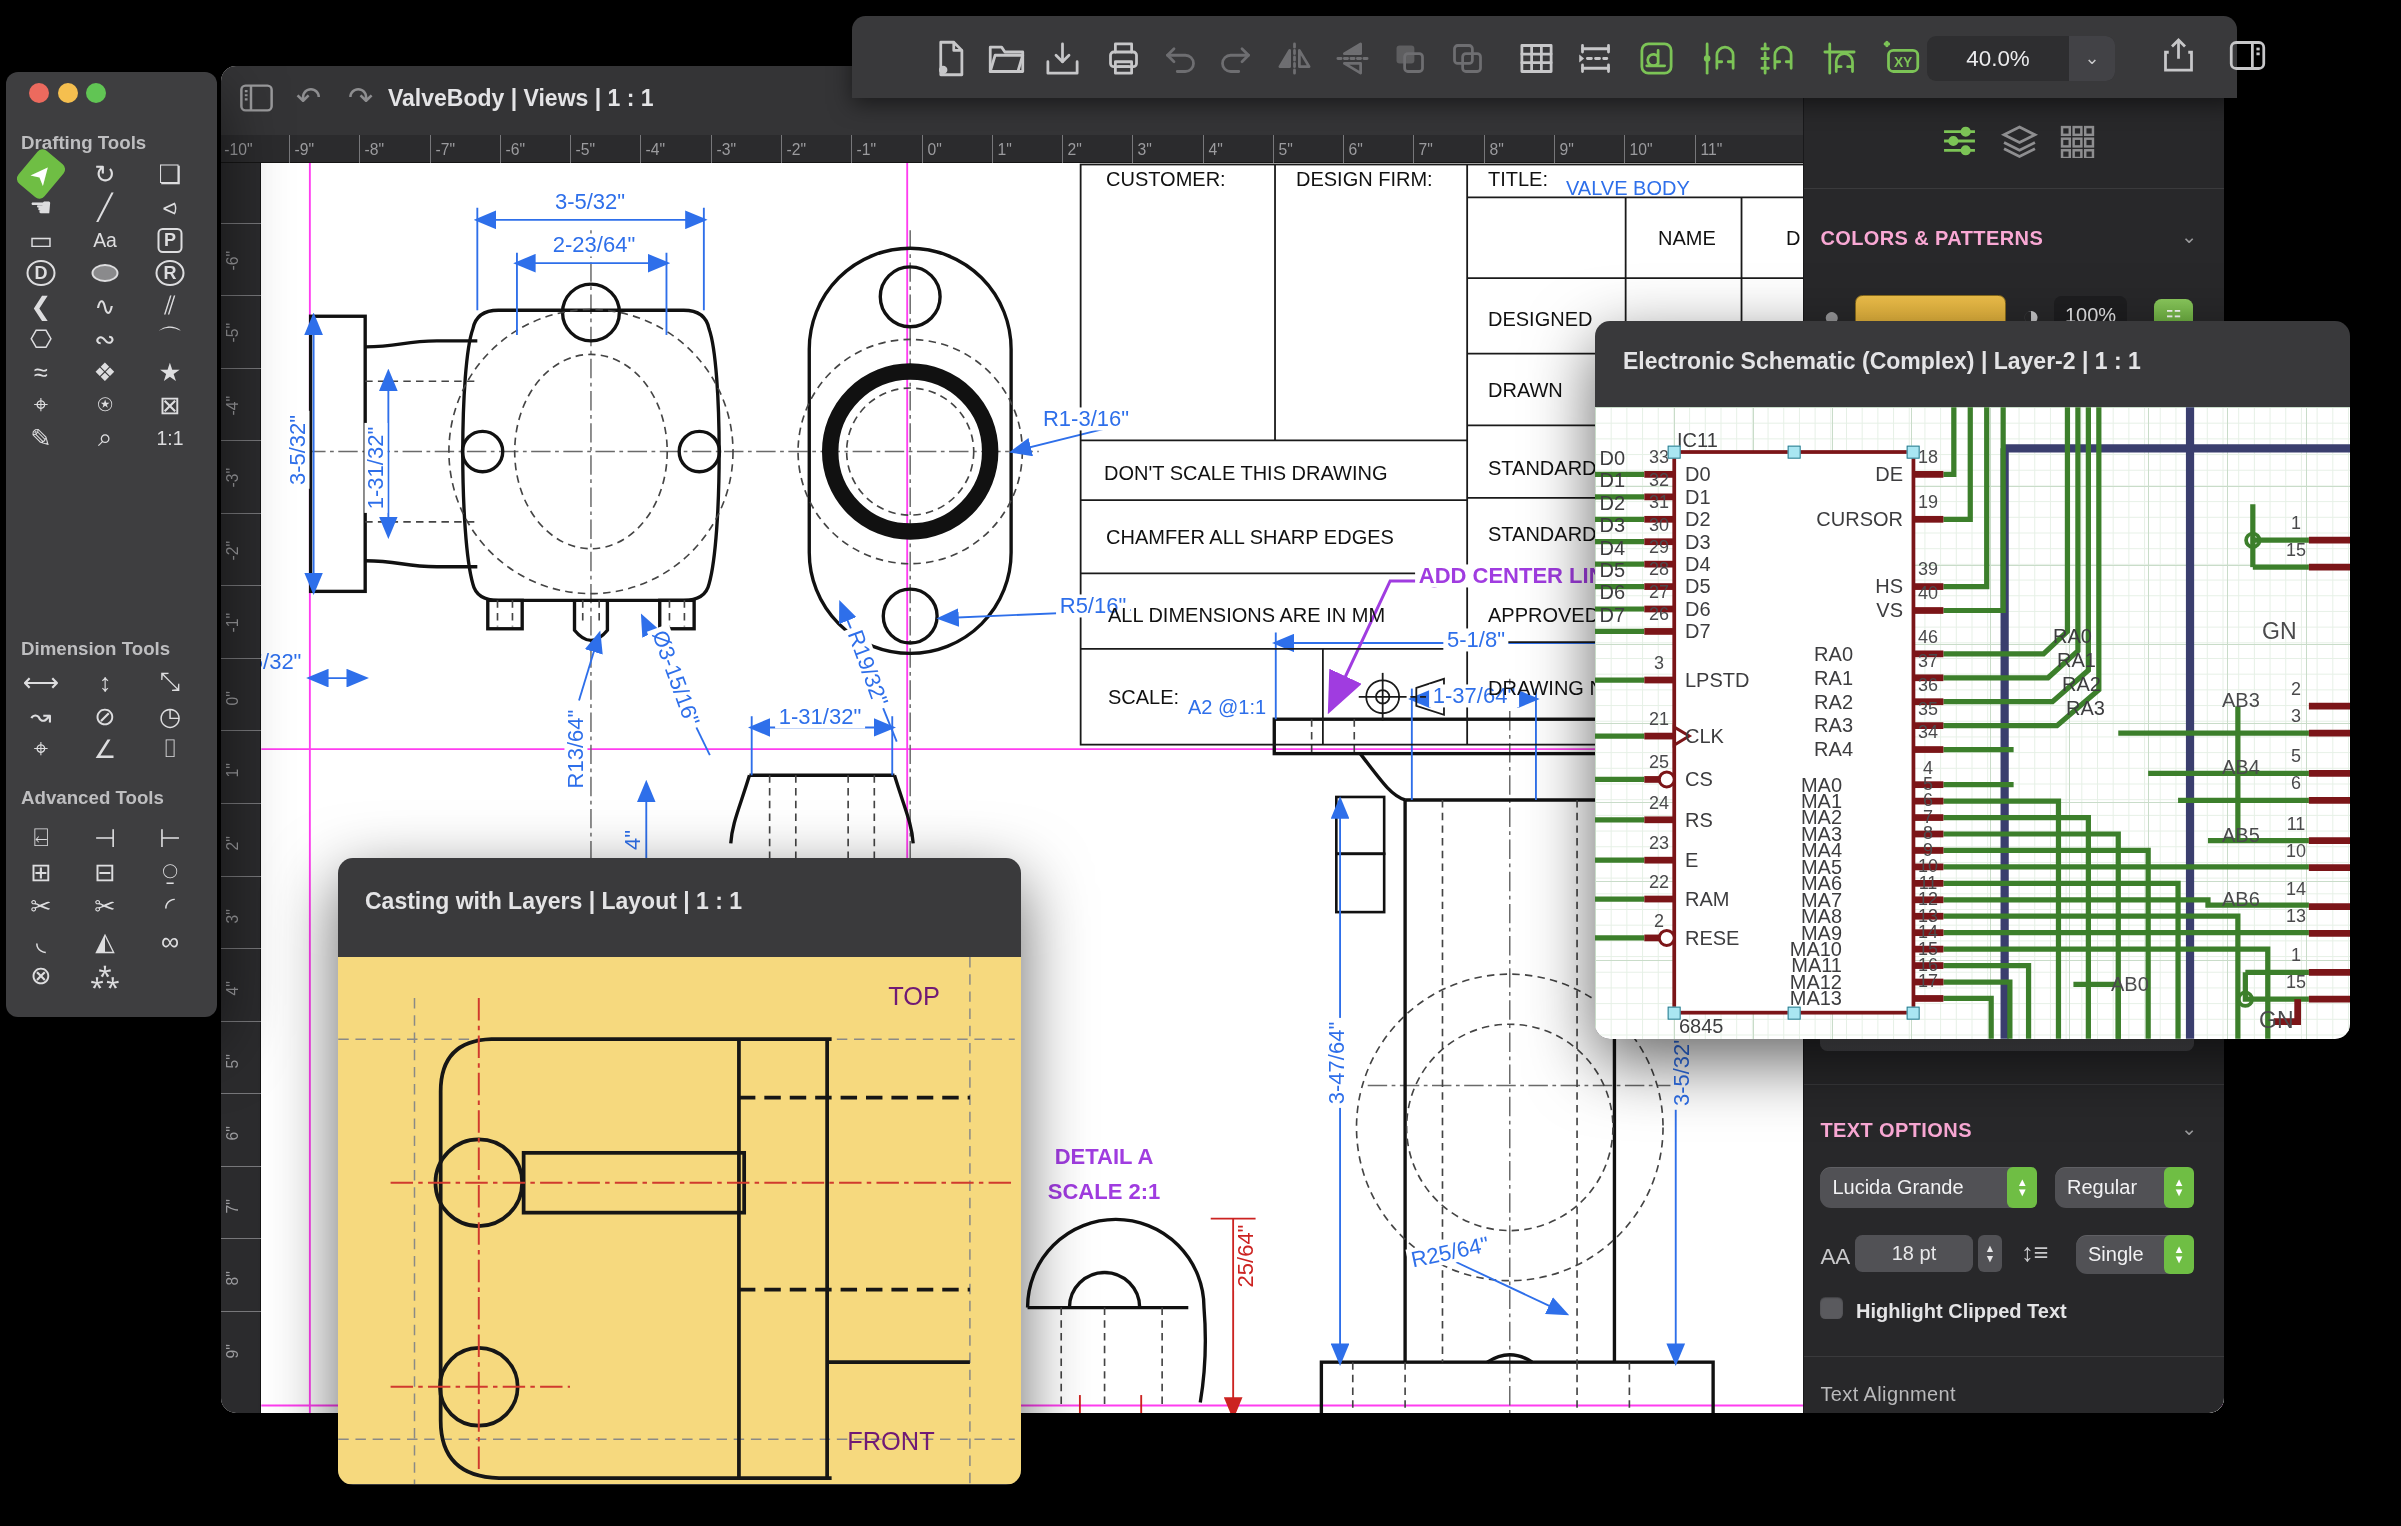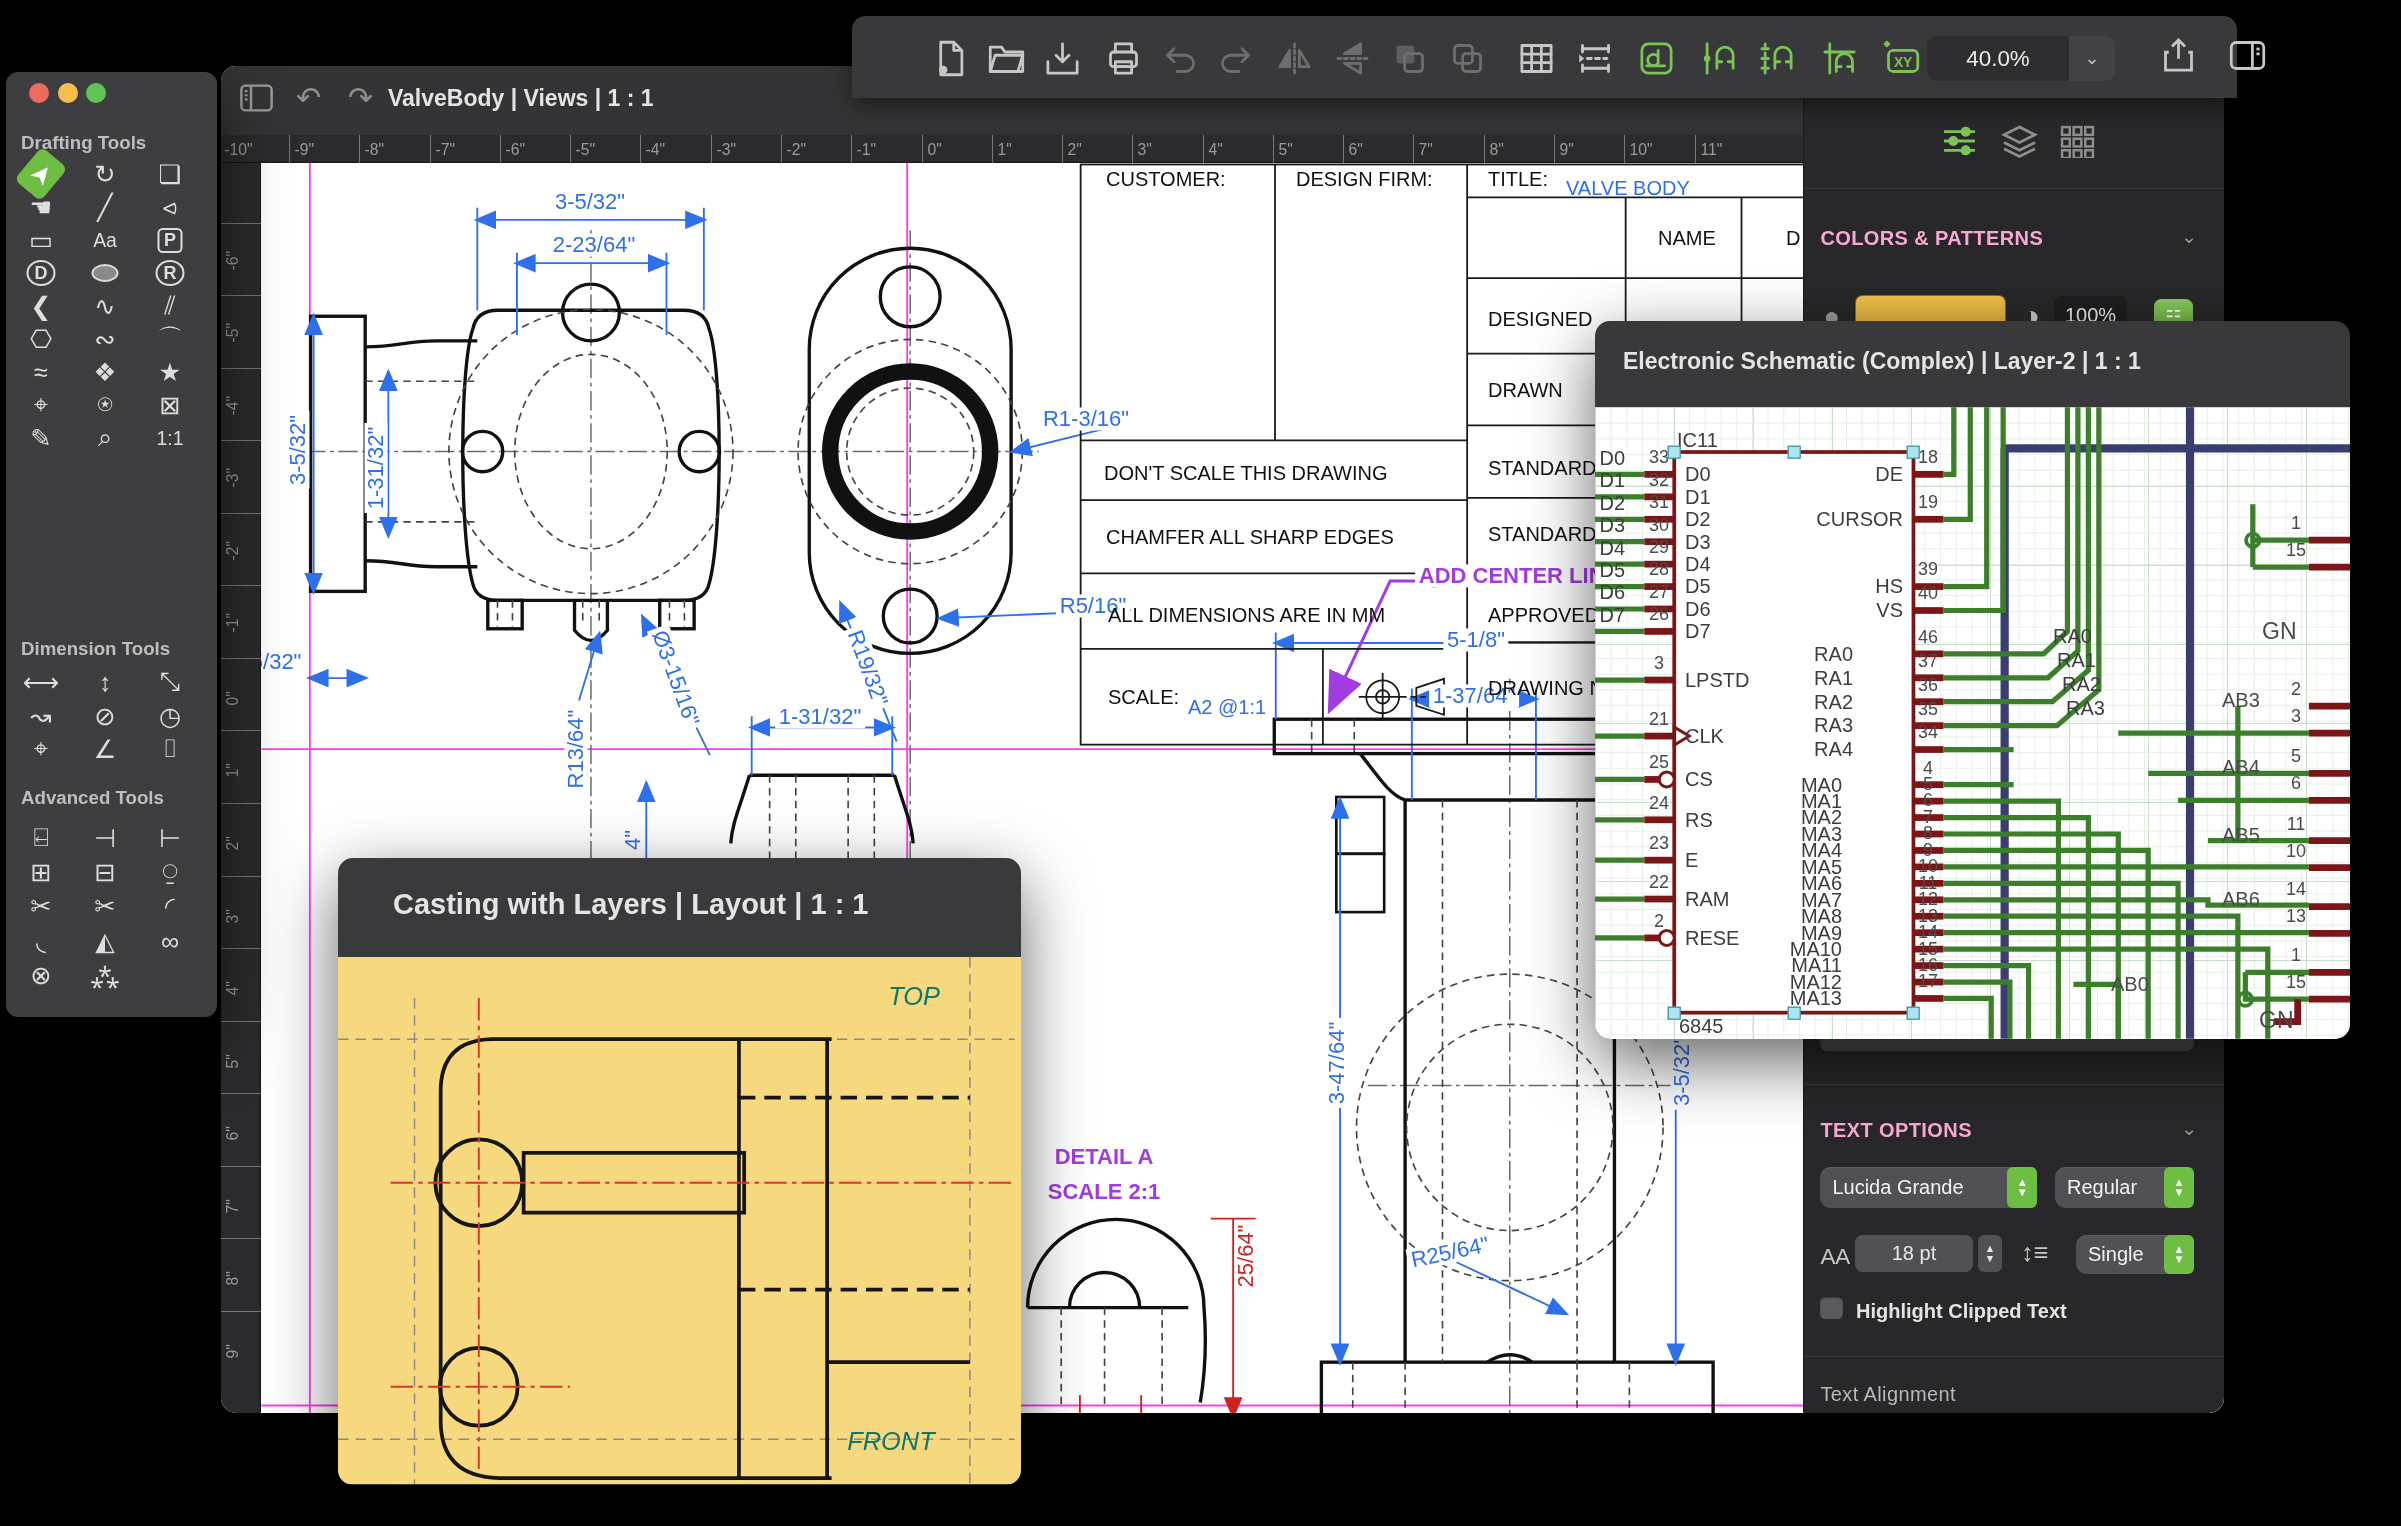--- a/index.html
+++ b/index.html
@@ -54,23 +54,23 @@
   .light{position:absolute;top:10.5px;width:20px;height:20px;border-radius:50%;}
   .section-title{position:absolute;left:15px;font-size:18.7px;font-weight:bold;color:#BEBEC0;}
   .tool-cell{position:absolute;width:43px;height:34px;transform:translate(-50%,-50%);display:flex;align-items:center;justify-content:center;font-size:25.4px;color:#DDDDDF;border-radius:6.7px;}
   .tool-cell.selected{background:#6FBE44;color:#fff;}
   .tool-cell .badge{font-size:18px;font-weight:bold;border:2.2px solid #DDDDDF;padding:0 4.5px;border-radius:5.2px;}
   .tool-cell .oval{display:inline-block;width:27px;height:18px;border:2.2px solid #DDDDDF;border-radius:50%;background:#8A8A8C;}
   .tool-cell .badge.circ{border-radius:50%;padding:0.7px 6px;}
 
   
   #casting-window{left:338px;top:858px;width:683px;height:627px;background:#3A3A3C;overflow:hidden;}
-  #casting-title{position:absolute;left:27px;top:30px;font-size:29px;margin-left:28px;}
+  #casting-title{position:absolute;left:27px;top:30px;font-size:23px;}
   #casting-canvas{position:absolute;left:0;top:99px;width:683px;height:527px;background:#F6D97E;}
-  .cad-note{position:absolute;font-size:25.4px;color:#0f766e;font-weight:500;transform:translate(-50%,-50%);font-style:italic;}
+  .cad-note{position:absolute;font-size:25.4px;color:#701a75;font-weight:500;transform:translate(-50%,-50%);}
 
   #schematic-window{left:1595px;top:321px;width:755px;height:718px;background:#39393B;overflow:hidden;}
   #schematic-title{position:absolute;left:28px;top:27px;font-size:23px;}
   #schematic-canvas{position:absolute;left:0;top:86px;width:755px;height:632px;background:#fff;
     background-image:linear-gradient(#c9dcc9 0.7px,transparent 0.7px),linear-gradient(90deg,#c9dcc9 0.7px,transparent 0.7px),linear-gradient(#e6f0e6 0.7px,transparent 0.7px),linear-gradient(90deg,#e6f0e6 0.7px,transparent 0.7px);
     background-size:79px 79px,79px 79px,15.7px 15.7px,15.7px 15.7px;}
   .sch-label{position:absolute;font-size:20px;color:#3D3D3F;white-space:nowrap;transform:translateY(-50%);}
   .sch-num{position:absolute;font-size:18px;color:#4A4A4C;transform:translate(-50%,-100%);}
   .sch-net{position:absolute;font-size:20px;color:#4A4A4C;white-space:nowrap;transform:translateY(-50%);}
   .handle{position:absolute;width:12.7px;height:12.7px;background:#A9E6F2;border:1.5px solid #2B7A8C;transform:translate(-50%,-50%);}

